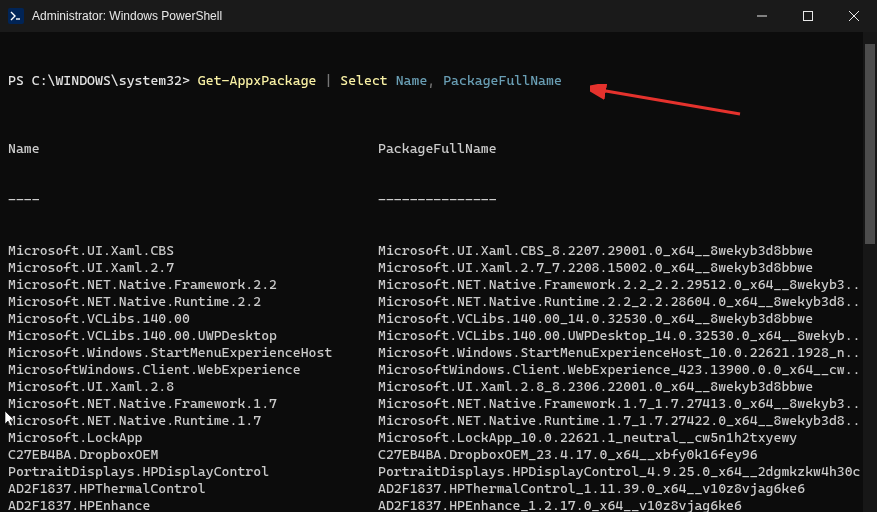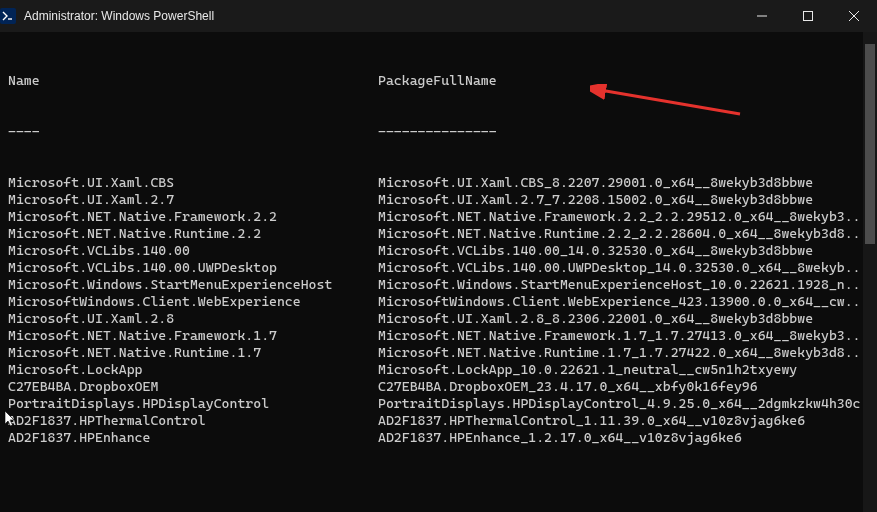--- a/index.html
+++ b/index.html
@@ -5,21 +5,21 @@
   * { margin: 0; padding: 0; box-sizing: border-box; }
   html, body { width: 877px; height: 512px; overflow: hidden; background: #fff; }
   .window {
     width: 877px; height: 512px; background: #0c0c0c; color: #ccc;
     font-family: Consolas, "Cascadia Mono", monospace; font-size: 13.5px;
     display: flex; flex-direction: column; position: relative;
     border-top-left-radius: 6px; border-top-right-radius: 6px;
   }
   .titlebar {
     height: 32px; background: #1a1a1a; display: flex; align-items: center;
-    padding-left: 0; color: #e8e8e8; font-family: "Segoe UI", sans-serif;
+    padding-left: 8px; color: #e8e8e8; font-family: "Segoe UI", sans-serif;
     font-size: 12px; user-select: none;
   }
   .titlebar .icon {
     width: 16px; height: 16px; margin-right: 8px; display: inline-flex;
     align-items: center; justify-content: center;
   }
   .titlebar .spacer { flex: 1; }
   .ctrl {
     width: 46px; height: 32px; display: inline-flex; align-items: center;
     justify-content: center; color: #e8e8e8; cursor: pointer;
@@ -79,20 +79,21 @@
     </span>
     <span class="ctrl">
       <svg viewBox="0 0 10 10">
           <line x1="0" y1="0" x2="10" y2="10" stroke="#e8e8e8" stroke-width="1"></line>
           <line x1="10" y1="0" x2="0" y2="10" stroke="#e8e8e8" stroke-width="1"></line>
         </svg>
     </span>
   </div>
 
   <div class="content">
+    <div class="prompt-line"><span class="ps-white">PS C:\WINDOWS\system32&gt;</span> <span class="ps-yellow">Get-AppxPackage</span> <span class="ps-gray">|</span> <span class="ps-yellow">Select</span> <span class="ps-blue">Name</span><span class="ps-gray">,</span> <span class="ps-blue">PackageFullName</span></div>
     <div class="row"><span class="col-name">Name</span><span class="col-full">PackageFullName</span></div>
     <div class="row"><span class="col-name">----</span><span class="col-full">---------------</span></div>
     <div id="rows-container"><div class="row"><span class="col-name">Microsoft.UI.Xaml.CBS</span><span class="col-full">Microsoft.UI.Xaml.CBS_8.2207.29001.0_x64__8wekyb3d8bbwe</span></div><div class="row"><span class="col-name">Microsoft.UI.Xaml.2.7</span><span class="col-full">Microsoft.UI.Xaml.2.7_7.2208.15002.0_x64__8wekyb3d8bbwe</span></div><div class="row"><span class="col-name">Microsoft.NET.Native.Framework.2.2</span><span class="col-full">Microsoft.NET.Native.Framework.2.2_2.2.29512.0_x64__8wekyb3...</span></div><div class="row"><span class="col-name">Microsoft.NET.Native.Runtime.2.2</span><span class="col-full">Microsoft.NET.Native.Runtime.2.2_2.2.28604.0_x64__8wekyb3d8...</span></div><div class="row"><span class="col-name">Microsoft.VCLibs.140.00</span><span class="col-full">Microsoft.VCLibs.140.00_14.0.32530.0_x64__8wekyb3d8bbwe</span></div><div class="row"><span class="col-name">Microsoft.VCLibs.140.00.UWPDesktop</span><span class="col-full">Microsoft.VCLibs.140.00.UWPDesktop_14.0.32530.0_x64__8wekyb...</span></div><div class="row"><span class="col-name">Microsoft.Windows.StartMenuExperienceHost</span><span class="col-full">Microsoft.Windows.StartMenuExperienceHost_10.0.22621.1928_n...</span></div><div class="row"><span class="col-name">MicrosoftWindows.Client.WebExperience</span><span class="col-full">MicrosoftWindows.Client.WebExperience_423.13900.0.0_x64__cw...</span></div><div class="row"><span class="col-name">Microsoft.UI.Xaml.2.8</span><span class="col-full">Microsoft.UI.Xaml.2.8_8.2306.22001.0_x64__8wekyb3d8bbwe</span></div><div class="row"><span class="col-name">Microsoft.NET.Native.Framework.1.7</span><span class="col-full">Microsoft.NET.Native.Framework.1.7_1.7.27413.0_x64__8wekyb3...</span></div><div class="row"><span class="col-name">Microsoft.NET.Native.Runtime.1.7</span><span class="col-full">Microsoft.NET.Native.Runtime.1.7_1.7.27422.0_x64__8wekyb3d8...</span></div><div class="row"><span class="col-name">Microsoft.LockApp</span><span class="col-full">Microsoft.LockApp_10.0.22621.1_neutral__cw5n1h2txyewy</span></div><div class="row"><span class="col-name">C27EB4BA.DropboxOEM</span><span class="col-full">C27EB4BA.DropboxOEM_23.4.17.0_x64__xbfy0k16fey96</span></div><div class="row"><span class="col-name">PortraitDisplays.HPDisplayControl</span><span class="col-full">PortraitDisplays.HPDisplayControl_4.9.25.0_x64__2dgmkzkw4h30c</span></div><div class="row"><span class="col-name">AD2F1837.HPThermalControl</span><span class="col-full">AD2F1837.HPThermalControl_1.11.39.0_x64__v10z8vjag6ke6</span></div><div class="row"><span class="col-name">AD2F1837.HPEnhance</span><span class="col-full">AD2F1837.HPEnhance_1.2.17.0_x64__v10z8vjag6ke6</span></div></div>
 
     <svg class="arrow" width="160" height="40" viewBox="0 0 160 40">
       <defs>
           <marker id="ah" markerWidth="10" markerHeight="10" refX="2" refY="3" orient="auto">
             <path d="M0,0 L0,6 L8,3 z" fill="#e5322d"></path>
           </marker>
         </defs>

